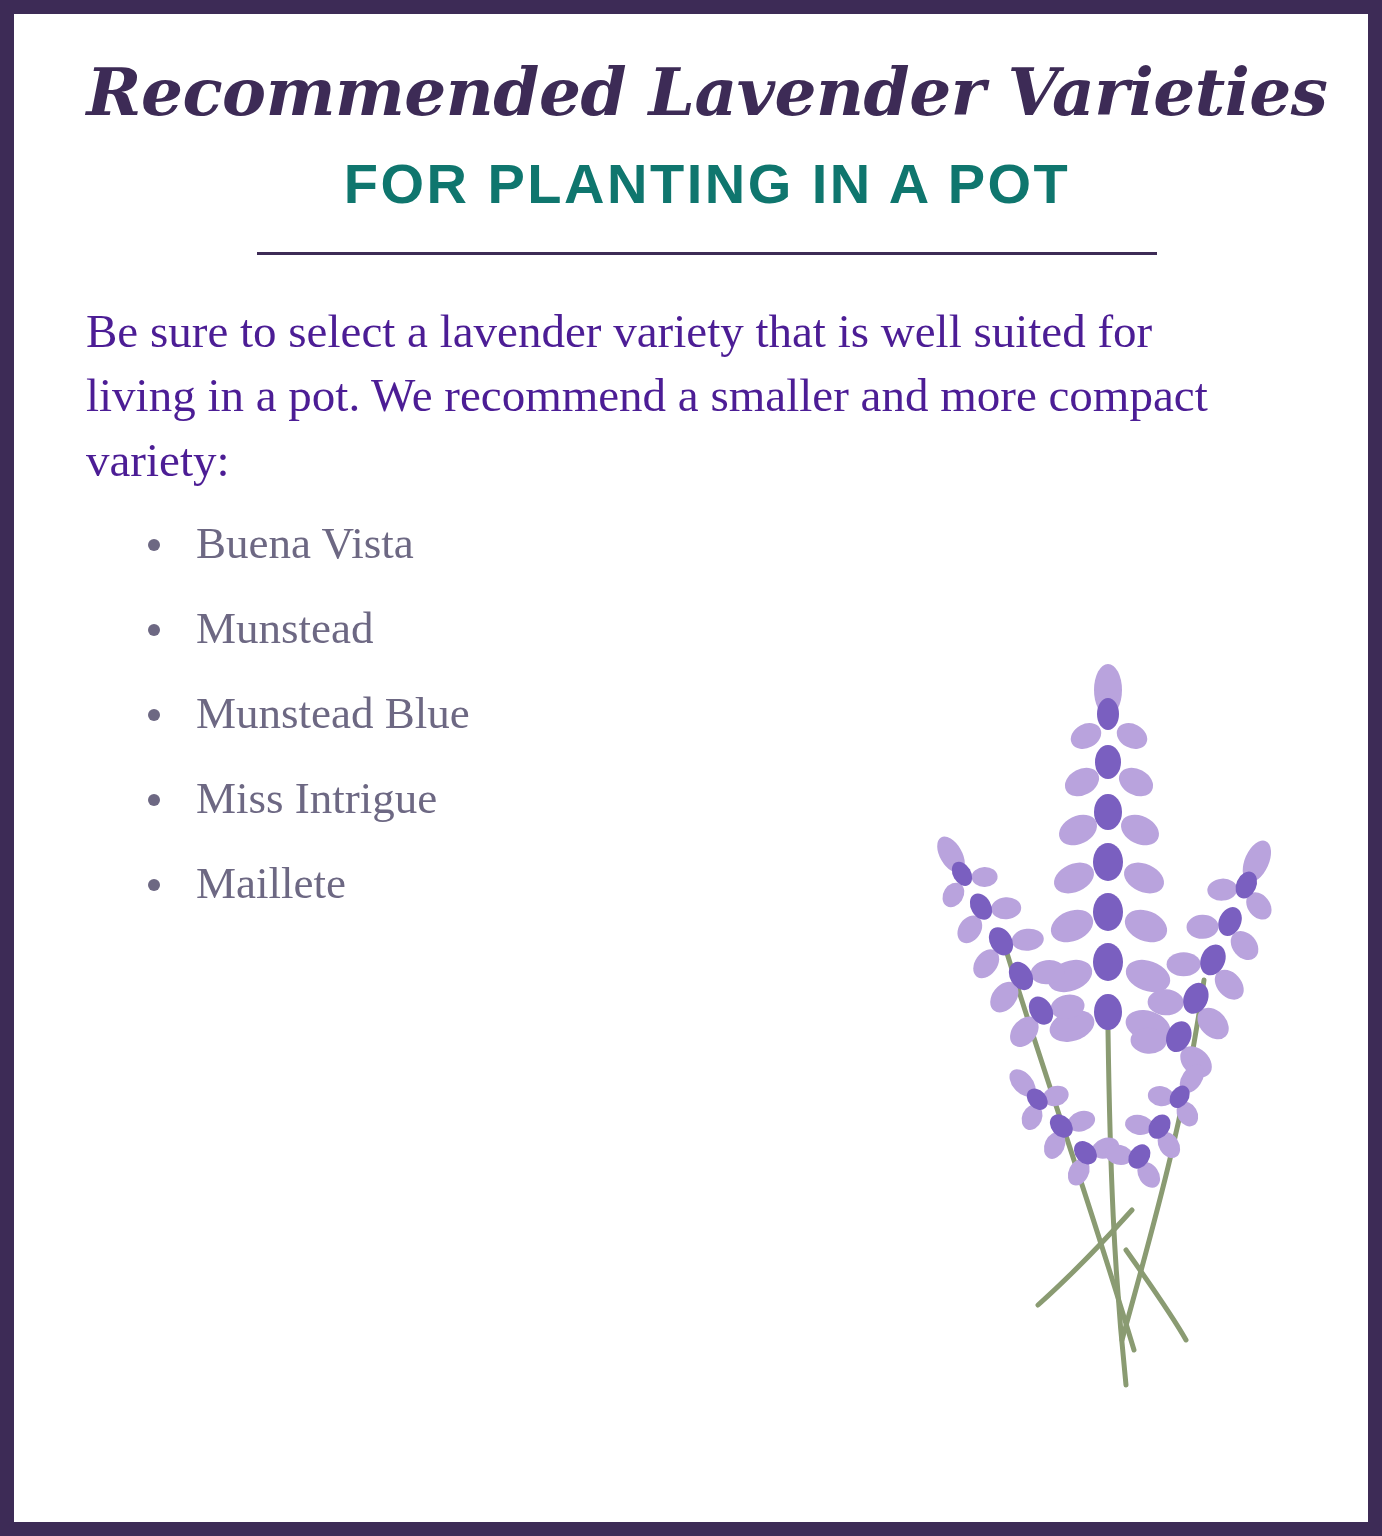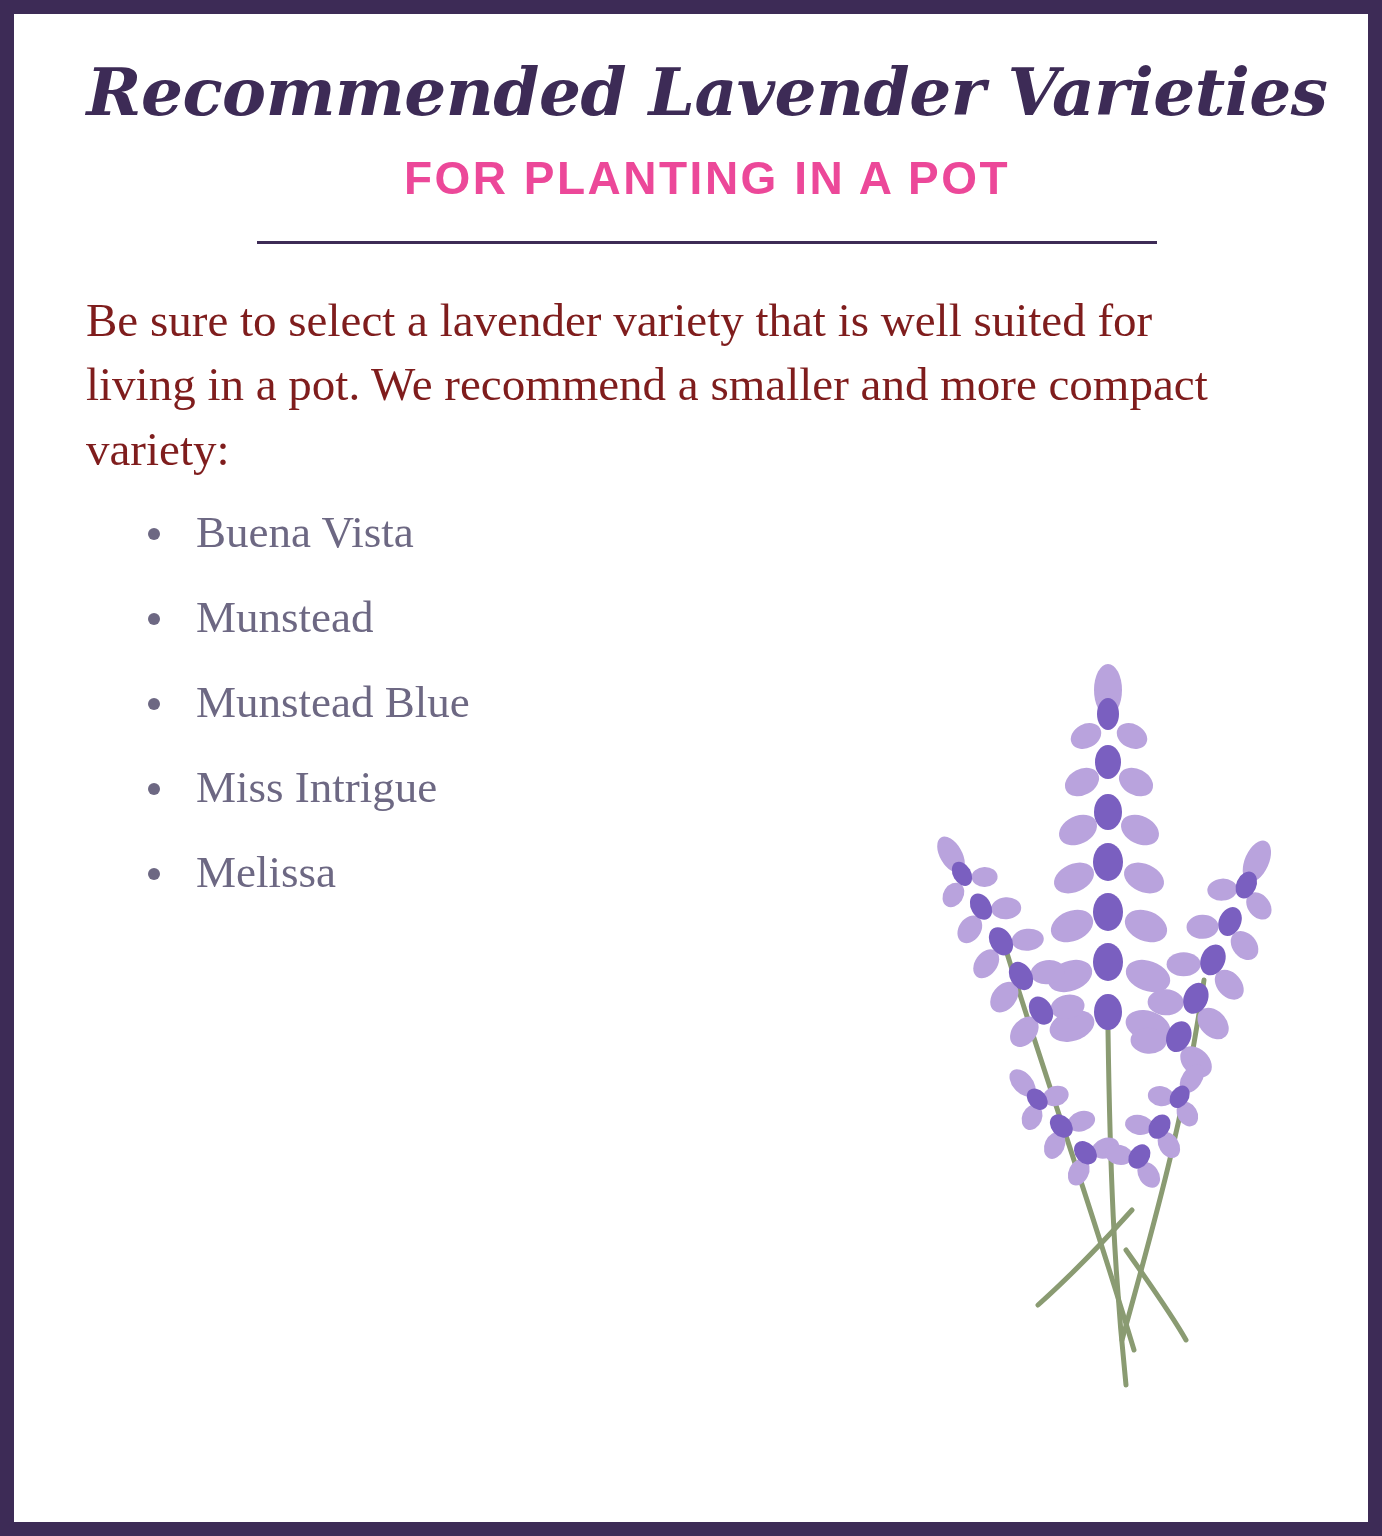--- a/index.html
+++ b/index.html
@@ -38,35 +38,35 @@
     font-size: 66px;
     line-height: 1.1;
     letter-spacing: -0.5px;
     margin: 8px 0 0 0;
     white-space: nowrap;
   }
   .subtitle {
     text-align: center;
     font-family: "Liberation Sans", sans-serif;
     font-weight: bold;
-    color: #ec4899;
-    font-size: 46px;
+    color: #0f766e;
+    font-size: 56px;
     letter-spacing: 2.5px;
     margin: 22px 0 0 0;
   }
   .rule {
     width: 900px;
     height: 3px;
     background: #3d2b56;
     margin: 36px auto 0 auto;
   }
   .intro {
     margin: 44px 0 0 12px;
     width: 1160px;
-    color: #7f1d1d;
+    color: #4c1d95;
     font-size: 47px;
     line-height: 1.38;
     font-family: "Liberation Serif", serif;
   }
   .list {
     list-style: none;
     margin: 28px 0 0 0;
     padding: 0 0 0 62px;
     width: 640px;
   }
@@ -108,21 +108,21 @@
 
     <div class="rule"></div>
 
     <p class="intro">Be sure to select a lavender variety that is well suited for living in a pot. We recommend a smaller and more compact variety:</p>
 
     <ul class="list">
       <li> Buena Vista</li>
       <li>Munstead</li>
       <li>Munstead Blue</li>
       <li>Miss Intrigue</li>
-      <li>Melissa</li>
+      <li>Maillete</li>
     </ul>
 
     <div class="art">
       <svg viewBox="0 0 420 760" width="420" height="760" xmlns="http://www.w3.org/2000/svg">
 
         <g stroke="#8a9b72" stroke-width="5" fill="none" stroke-linecap="round">
           <path d="M222 380 C 224 520, 228 620, 240 735"></path>
           <path d="M120 300 C 160 430, 200 540, 248 700"></path>
           <path d="M318 330 C 300 460, 272 560, 236 690"></path>
           <path d="M246 560 C 210 600, 180 630, 152 655"></path>

